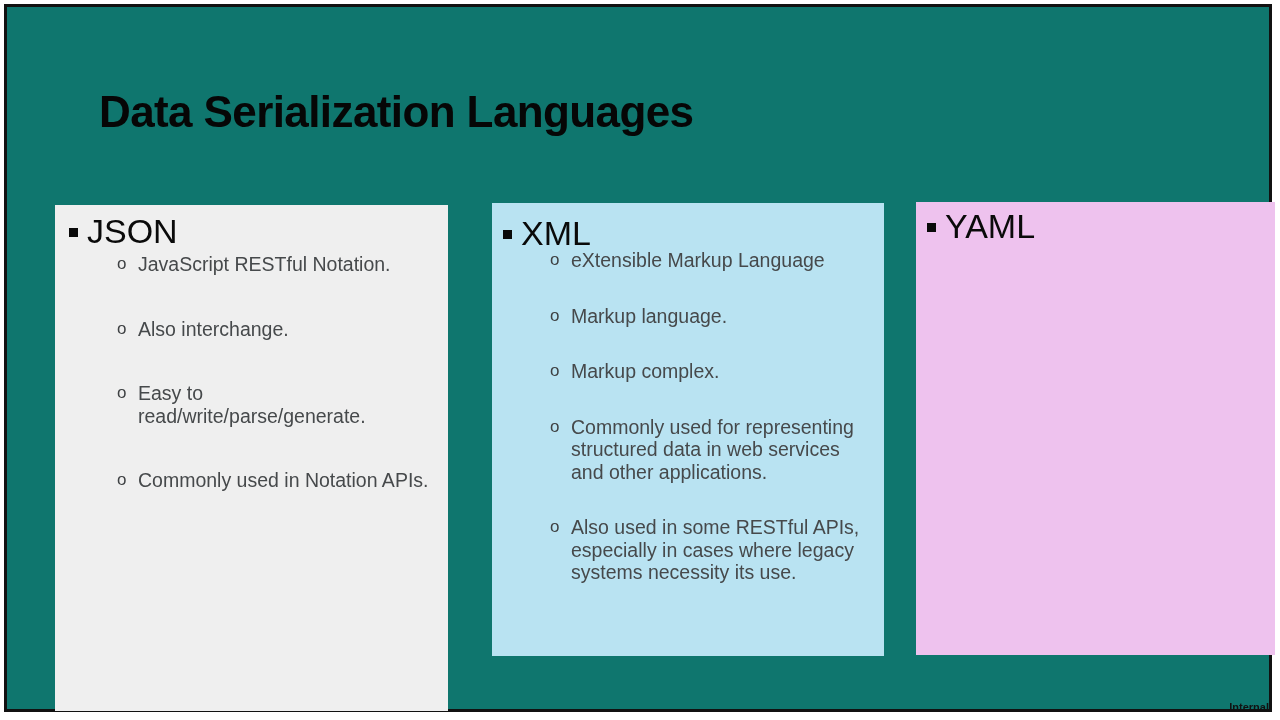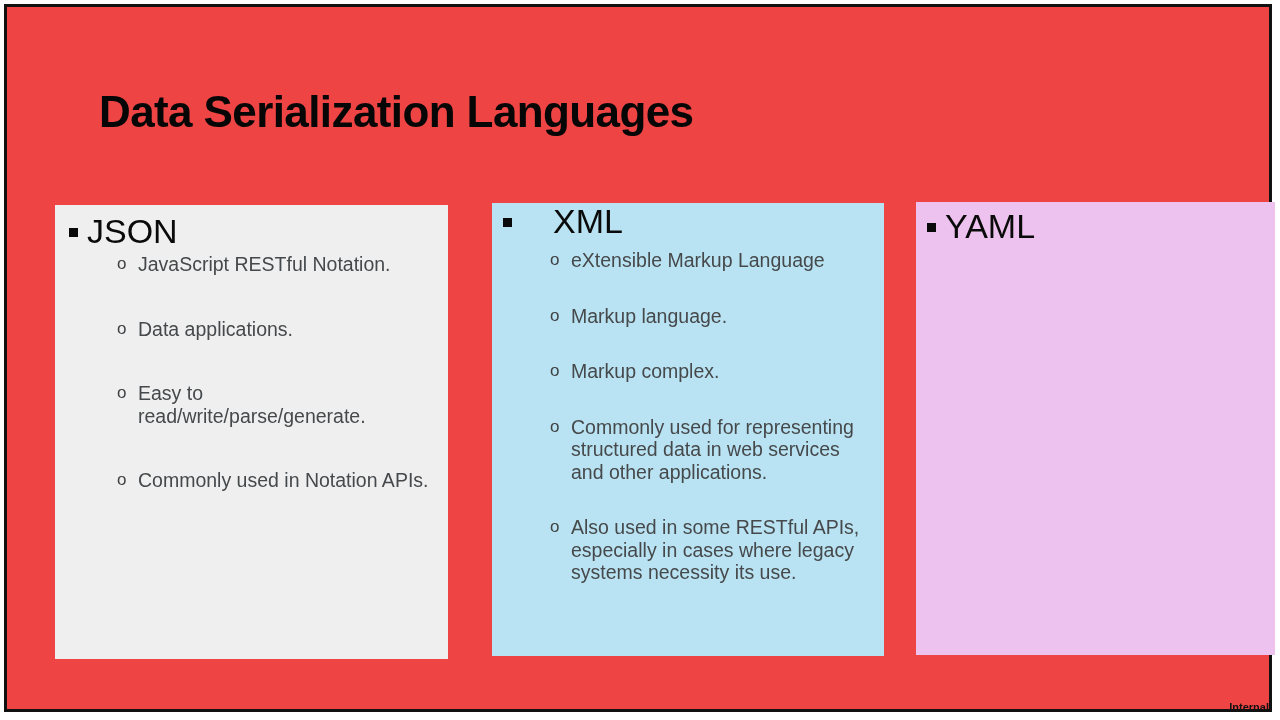--- a/index.html
+++ b/index.html
@@ -15,21 +15,21 @@
   }
 
   
   .slide-frame {
     position: absolute;
     left: 4px;
     top: 4px;
     width: 1268px;
     height: 708px;
     border: 3px solid #111111;
-    background: #ef4444;
+    background: #0f766e;
     box-sizing: border-box;
   }
 
   .slide-canvas {
     position: absolute;
     left: 0;
     top: 0;
     width: 100%;
     height: 100%;
   }
@@ -50,21 +50,21 @@
   
   .panel {
     position: absolute;
     box-sizing: border-box;
     overflow: hidden;
   }
   .panel-json {
     left: 48px;
     top: 198px;
     width: 393px;
-    height: 454px;
+    height: 506px;
     background: #efefef;
   }
   .panel-xml {
     left: 485px;
     top: 196px;
     width: 392px;
     height: 453px;
     background: #b9e3f2;
   }
   .panel-yaml {
@@ -77,21 +77,21 @@
   }
 
   
   .panel-heading {
     position: absolute;
     display: flex;
     align-items: baseline;
     white-space: nowrap;
   }
   .panel-json .panel-heading { left: 14px; top: 8px; }
-  .panel-xml  .panel-heading { left: 11px; top: 0; gap: 32px; }
+  .panel-xml  .panel-heading { left: 11px; top: 12px; }
   .panel-yaml .panel-heading { left: 11px; top: 6px; }
 
   .sq-bullet {
     display: inline-block;
     width: 9px;
     height: 9px;
     background: #0a0a0a;
     margin-right: 9px;
     position: relative;
     top: -6px;
@@ -165,21 +165,21 @@
         <span class="sq-bullet"></span>
         <span class="panel-heading-label">JSON</span>
       </div>
       <ul class="bullet-list">
         <li class="bullet-item">
           <span class="o-marker">o</span>
           <span class="bullet-text">JavaScript RESTful Notation.</span>
         </li>
         <li class="bullet-item">
           <span class="o-marker">o</span>
-          <span class="bullet-text">Data applications.</span>
+          <span class="bullet-text">Also interchange.</span>
         </li>
         <li class="bullet-item">
           <span class="o-marker">o</span>
           <span class="bullet-text">Easy to read/write/parse/generate.</span>
         </li>
         <li class="bullet-item">
           <span class="o-marker">o</span>
           <span class="bullet-text">Commonly used in Notation APIs.</span>
         </li>
       </ul>

